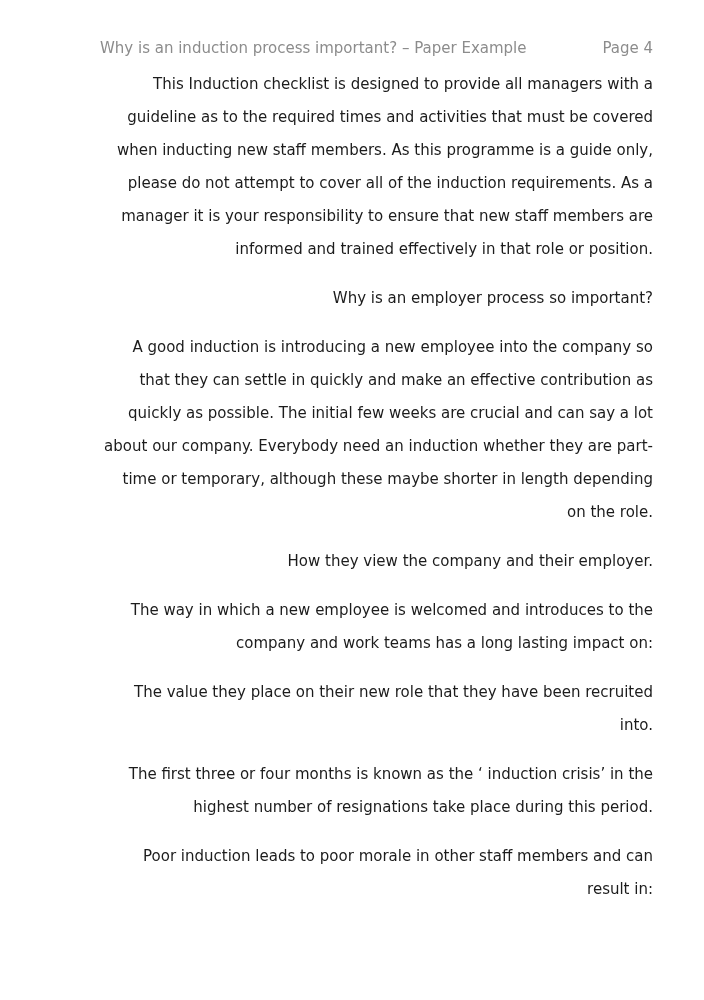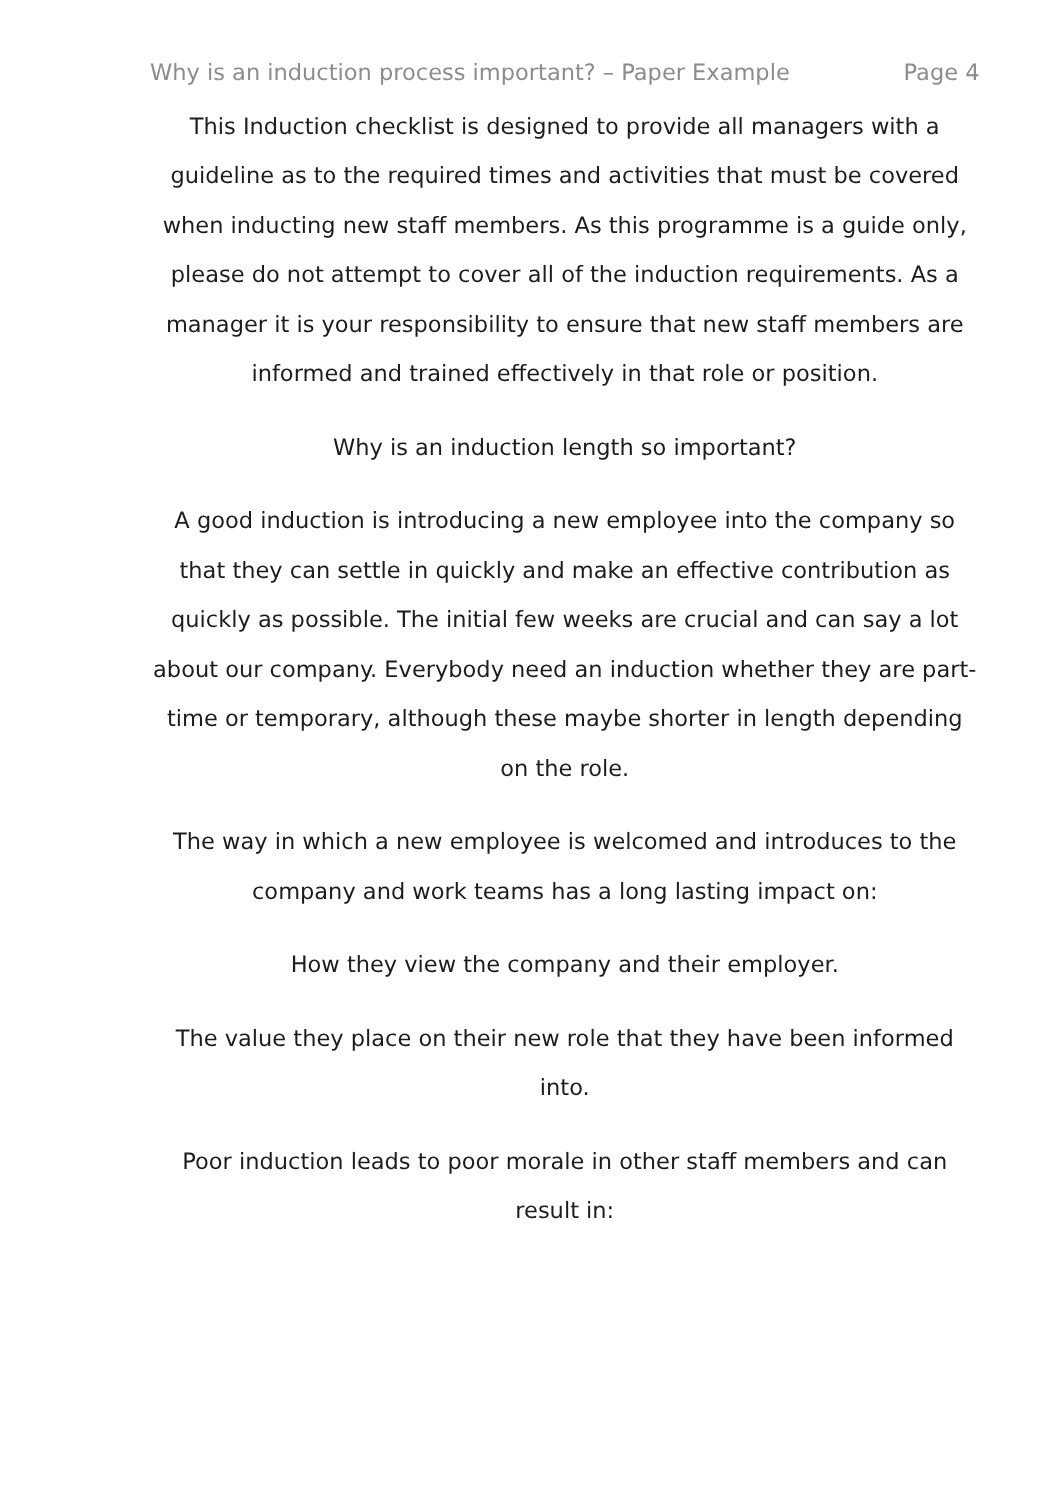--- a/index.html
+++ b/index.html
@@ -34,38 +34,39 @@
     white-space: nowrap;
   }
   .doc-header .page-num {
     white-space: nowrap;
   }
   .body-text p {
     color: #1c1c1c;
     font-size: 15px;
     line-height: 33px;
     margin: 10px 0 16px 0;
-    text-align: center;
+    text-align: right;
   }
 </style>
 </head>
 <body>
 
 <div class="page">
   <div class="content">
 
     <div class="doc-header">
       <span class="title">Why is an induction process important? – Paper Example</span>
       <span class="page-num">Page 4</span>
     </div>
 
     <div class="body-text">
       <p>This Induction checklist is designed to provide all managers with a guideline as to the required times and activities that must be covered when inducting new staff members. As this programme is a guide only, please do not attempt to cover all of the induction requirements. As a manager it is your responsibility to ensure that new staff members are informed and trained effectively in that role or position.</p>
-      <p>Why is an induction length so important?</p>
+      <p>Why is an employer process so important?</p>
       <p>A good induction is introducing a new employee into the company so that they can settle in quickly and make an effective contribution as quickly as possible. The initial few weeks are crucial and can say a lot about our company. Everybody need an induction whether they are part-time or temporary, although these maybe shorter in length depending on the role.</p>
+      <p>How they view the company and their employer.</p>
       <p>The way in which a new employee is welcomed and introduces to the company and work teams has a long lasting impact on:</p>
-      <p>How they view the company and their employer.</p>
-      <p>The value they place on their new role that they have been informed into.</p>
+      <p>The value they place on their new role that they have been recruited into.</p>
+      <p>The first three or four months is known as the ‘ induction crisis’ in the highest number of resignations take place during this period.</p>
       <p>Poor induction leads to poor morale in other staff members and can result in:</p>
     </div>
 
   </div>
 </div>
 
 </body></html>

